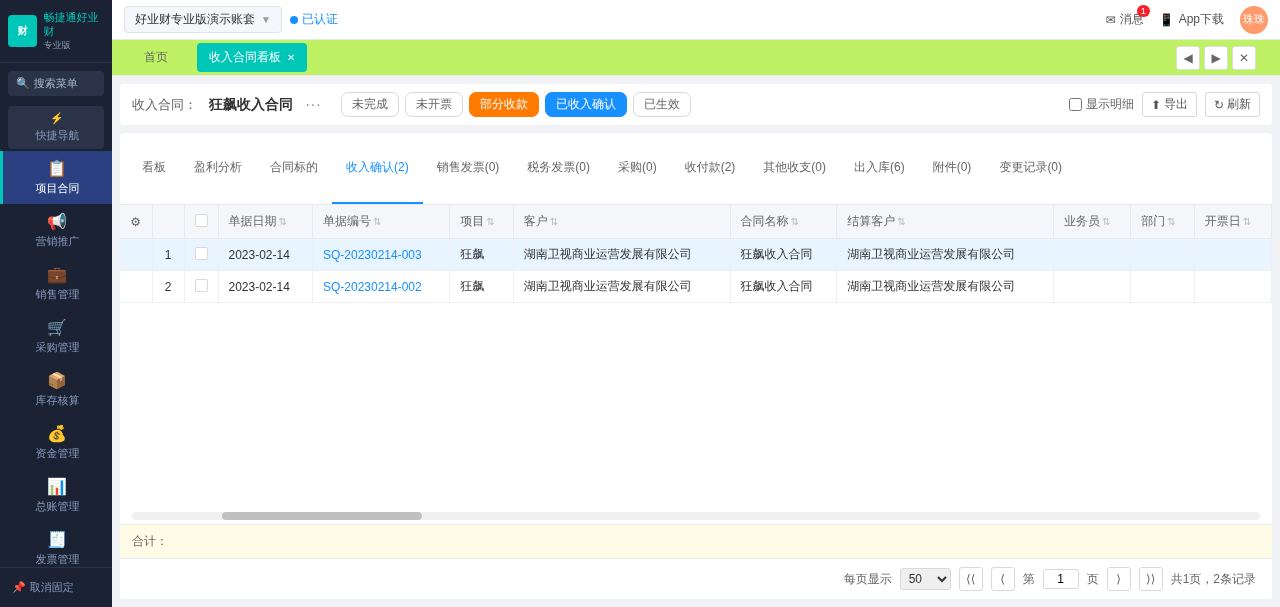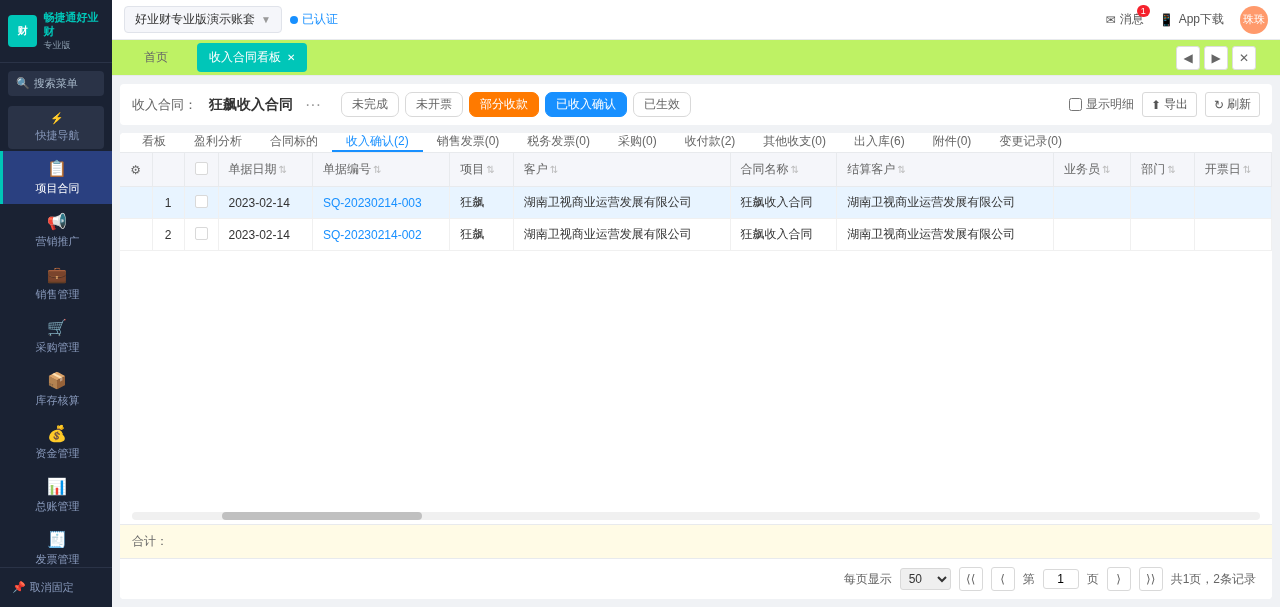--- a/index.html
+++ b/index.html
@@ -2,21 +2,21 @@
 <html><head>
   <meta charset="utf-8">
   <style>
     * { box-sizing: border-box; margin: 0; padding: 0; }
     body { font-family: 'Microsoft YaHei', sans-serif; font-size: 12px; background: #f0f2f5; display: flex; height: 607px; overflow: hidden; }
 
     
     .sidebar { width: 112px; background: #1a2233; display: flex; flex-direction: column; height: 100%; flex-shrink: 0; }
     .sidebar-logo { padding: 10px 8px; display: flex; align-items: center; gap: 6px; border-bottom: 1px solid #2a3347; }
     .sidebar-logo-icon { width: 32px; height: 32px; background: #00c6b8; border-radius: 4px; display: flex; align-items: center; justify-content: center; color: white; font-size: 10px; font-weight: bold; }
-    .sidebar-logo-text { color: #00c6b8; font-size: 11px; line-height: 1.3; font-weight: bold; }
+    .sidebar-logo-text { color: #00c6b8; font-size: 11px; line-height: 1.3; }
     .sidebar-logo-sub { color: #8899aa; font-size: 9px; }
     .sidebar-search { padding: 8px; }
     .sidebar-search-btn { width: 100%; background: #2a3347; border: none; border-radius: 4px; color: #aabbcc; font-size: 11px; padding: 5px 8px; display: flex; align-items: center; gap: 4px; cursor: pointer; font-family: inherit; }
     .sidebar-nav { display: flex; flex-direction: column; overflow-y: auto; flex: 1; }
     .sidebar-nav::-webkit-scrollbar { width: 3px; }
     .sidebar-nav::-webkit-scrollbar-thumb { background: #3a4a5a; }
     .sidebar-item { display: flex; flex-direction: column; align-items: center; padding: 8px 4px; cursor: pointer; color: #8899bb; font-size: 11px; gap: 3px; border-left: 3px solid transparent; }
     .sidebar-item.active { background: #2a4080; color: #fff; border-left-color: #00c6b8; }
     .sidebar-item-icon { font-size: 16px; }
     .sidebar-item-quick { background: #2a3347; margin: 2px 8px; border-radius: 4px; padding: 6px 4px; }
@@ -56,21 +56,21 @@
     .status-buttons { display: flex; gap: 6px; margin-left: 8px; }
     .status-btn { padding: 3px 10px; border-radius: 7px; font-size: 12px; border: 1px solid #d9d9d9; background: #fff; color: #666; cursor: pointer; }
     .status-btn.active-orange { background: #ff7a00; color: #fff; border-color: #ff7a00; }
     .status-btn.active-blue { background: #1890ff; color: #fff; border-color: #1890ff; }
     .contract-actions { margin-left: auto; display: flex; align-items: center; gap: 8px; }
     .contract-action-btn { display: flex; align-items: center; gap: 3px; font-size: 12px; color: #555; cursor: pointer; padding: 3px 8px; border: 1px solid #d9d9d9; border-radius: 3px; background: #fff; }
 
     
     .inner-tabs { background: #fff; border-radius: 4px; overflow: hidden; display: flex; flex-direction: column; flex: 1; }
     .inner-tab-bar { display: flex; align-items: center; border-bottom: 1px solid #e8eaed; padding: 0 8px; background: #fff; }
-    .inner-tab { padding: 0 14px; font-size: 12px; color: #666; cursor: pointer; border-bottom: 2px solid transparent; white-space: nowrap; }
+    .inner-tab { padding: 26px 14px; font-size: 12px; color: #666; cursor: pointer; border-bottom: 2px solid transparent; white-space: nowrap; }
     .inner-tab.active { color: #1890ff; border-bottom-color: #1890ff; }
     .inner-tab-content { flex: 1; overflow: hidden; display: flex; flex-direction: column; }
 
     
     .table-container { flex: 1; overflow: auto; }
     .data-table { width: 100%; border-collapse: collapse; font-size: 12px; }
     .data-table th { background: #f5f6fa; color: #666; padding: 8px 10px; text-align: left; border-bottom: 1px solid #e8eaed; border-right: 1px solid #e8eaed; white-space: nowrap; font-weight: normal; position: sticky; top: 0; z-index: 1; }
     .data-table th.settings-col { width: 32px; text-align: center; }
     .data-table th.num-col { width: 32px; text-align: center; }
     .data-table th.check-col { width: 32px; text-align: center; }

